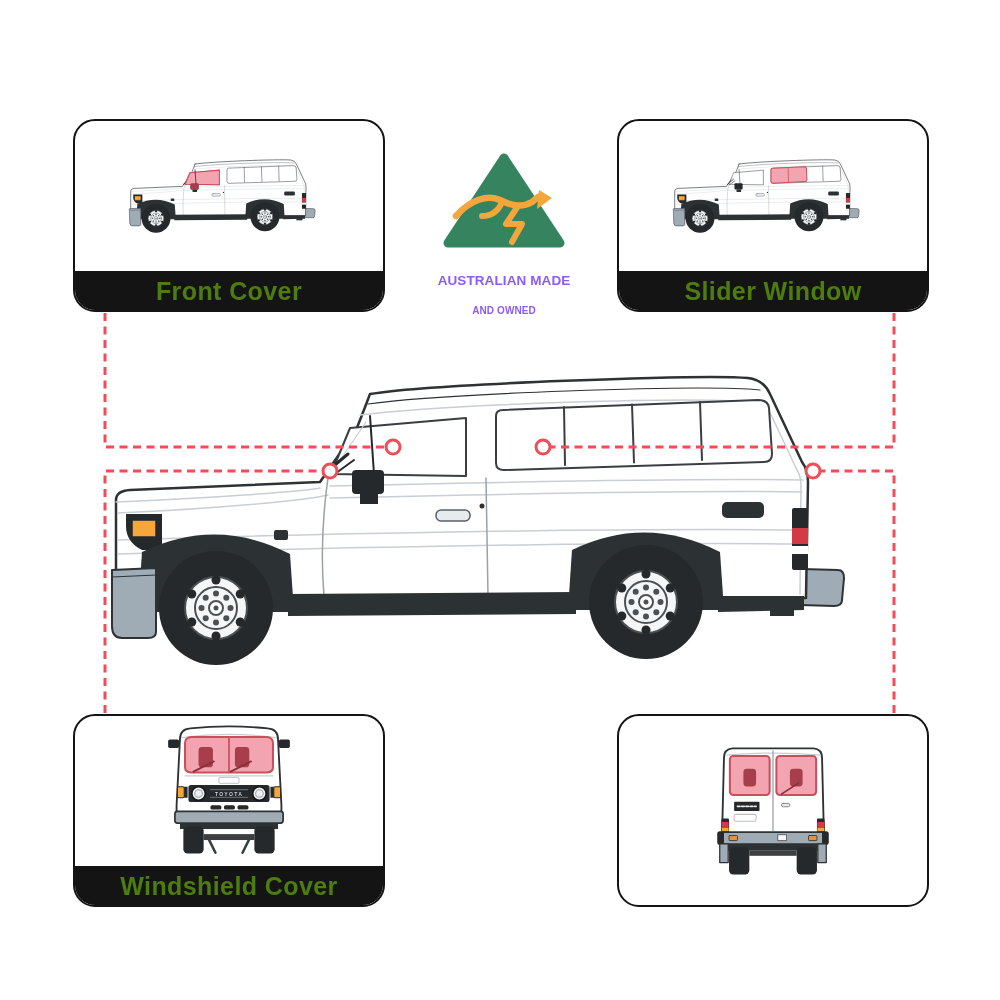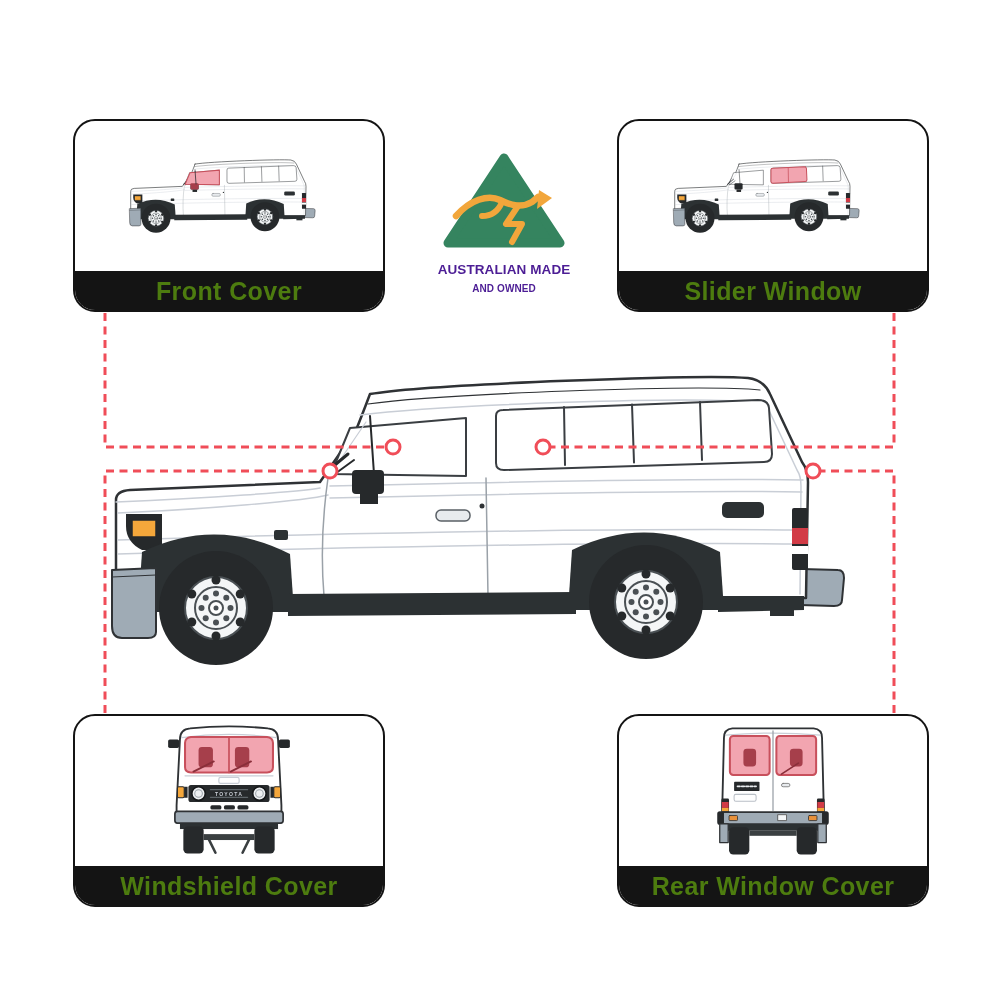--- a/index.html
+++ b/index.html
@@ -11,21 +11,21 @@
   .card-img{flex:1;display:flex;align-items:center;justify-content:center;}
   .card-label-bar{height:41px;background:#141414;display:flex;align-items:center;justify-content:center;
         margin:0 -2px -2px -2px;}
   .card-label{color:#4d7c0f;font-size:25px;font-weight:700;letter-spacing:.4px;}
 
   .tl{left:73px;top:119px;} .tr{left:617px;top:119px;}
   .bl{left:73px;top:714px;} .br{left:617px;top:714px;}
 
   
   #logo{position:absolute;left:420px;top:152px;width:168px;text-align:center;}
-  #logo .logo-text{color:#4c1d95;font-weight:700;line-height:1.05;margin-top:7px;}
+  #logo .logo-text{color:#8b5cf6;font-weight:700;line-height:1.05;margin-top:18px;}
   #logo .l1{font-size:13.5px;letter-spacing:.1px;}
   #logo .l2{font-size:10px;letter-spacing:.1px;}
 
   
   #main-truck{position:absolute;left:98px;top:370px;z-index:1;}
   #connectors{position:absolute;left:0;top:0;z-index:2;}
   .card{z-index:3;}
   #logo{z-index:3;}
 </style>
 </head>
@@ -252,18 +252,15 @@
       <span class="card-label">Windshield Cover</span>
     </div>
   </div>
 
   <div class="card br">
     <div class="card-img">
       <svg width="186" height="144" viewBox="0 0 220 170">
         <use href="#sv-rear"></use>
       </svg>
     </div>
-    <div class="card-label-bar">
-      <span class="card-label">Rear Window Cover</span>
-    </div>
   </div>
 
 </div>
 
 </body></html>

